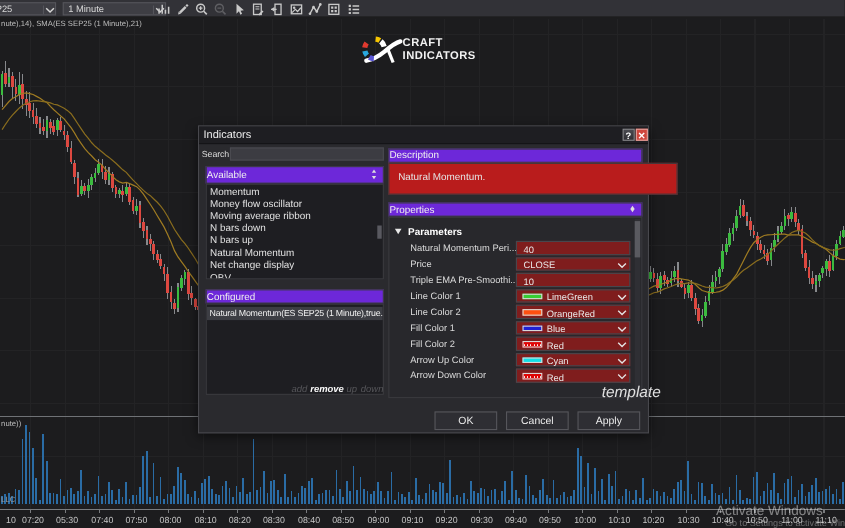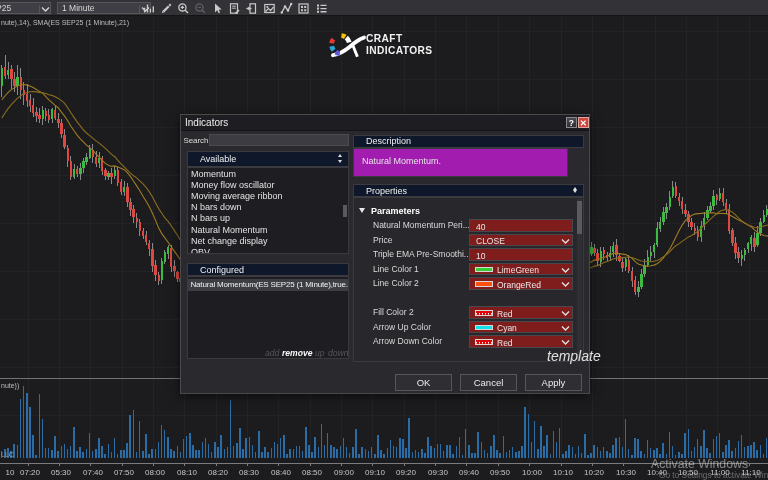--- a/index.html
+++ b/index.html
@@ -19,22 +19,22 @@
 
 #dlg { position:absolute; left:180px; top:114px; width:410px; height:280px;
   background:#2a2a2e; border:1px solid #48484d; box-shadow:0 3px 10px rgba(0,0,0,.55);
   font-size:9px; color:#e4e4e4; }
 #dtitle { position:absolute; left:0; top:0; width:100%; height:16px; background:#1e1e22;
   border-bottom:1px solid #141417; color:#ececec; font-size:10px; line-height:15px; padding-left:4px; }
 #dhelp { position:absolute; left:385px; top:1.5px; width:10.5px; height:11px; background:linear-gradient(#4a4a50,#2e2e33);
   border:1px solid #8a8a8e; color:#fff; font-size:8.5px; font-weight:bold; text-align:center; line-height:10px; }
 #dclose { position:absolute; left:397px; top:1.5px; width:10.5px; height:11px; background:#ce463d;
   border:1px solid #e2a49f; color:#fff; font-size:8.5px; font-weight:bold; text-align:center; line-height:10px; }
-.hdr { position:absolute; background:#0f172a; color:#f0f0f0; font-size:9px;
-  padding-left:12px; border:1px solid #3a3a3f; }
+.hdr { position:absolute; background:#6d28d9; color:#f0f0f0; font-size:9px;
+  padding-left:0; border:1px solid #3a3a3f; }
 .lbox { position:absolute; background:#1e1e22; border:1px solid #3a3a3f; }
 .li { height:11.2px; line-height:11.3px; padding-left:3px; font-size:9px; color:#e2e2e2; }
 .spin { position:absolute; right:1px; top:0; width:13px; height:100%; }
 .spin:before { content:""; position:absolute; left:3.5px; top:2.2px; width:0; height:0;
   border-left:2.6px solid transparent; border-right:2.6px solid transparent;
   border-bottom:3.2px solid #dedede; }
 .spin:after { content:""; position:absolute; left:3.5px; bottom:2.2px; width:0; height:0;
   border-left:2.6px solid transparent; border-right:2.6px solid transparent;
   border-top:3.2px solid #dedede; }
 .prow { position:absolute; left:0; width:225px; height:14.5px; }
@@ -188,21 +188,21 @@
   </div>
   <div class="hdr" style="left:6px;top:148px;width:162px;height:13px;line-height:12px">Configured</div>
   <div class="lbox" style="left:6px;top:161px;width:162px;height:82.5px;overflow:hidden">
     <div style="margin-top:2px;height:11.5px;line-height:11.5px;background:#3d3e44;padding-left:2.5px;font-size:8px;letter-spacing:-.18px;color:#f0f0f0;white-space:nowrap">Natural Momentum(ES SEP25 (1 Minute),true...</div>
   </div>
   <div class="abtn" style="left:84px;top:233px">add</div>
   <div class="abtn" style="left:101px;top:233px;color:#fafafa;font-weight:bold;font-size:8.6px">remove</div>
   <div class="abtn" style="left:134px;top:233px">up</div>
   <div class="abtn" style="left:147px;top:233px">down</div>
   <div class="hdr" style="left:172px;top:20px;width:231px;height:12.5px;line-height:11.5px">Description</div>
-  <div style="position:absolute;left:172px;top:32.5px;width:215px;height:29.5px;background:#a21caf;border:1px solid #3a3a3f">
+  <div style="position:absolute;left:172px;top:32.5px;width:263px;height:29.5px;background:#b91c1c;border:1px solid #3a3a3f">
     <div style="position:absolute;left:8px;top:7px;font-size:9px">Natural Momentum.</div>
   </div>
   <div class="hdr" style="left:172px;top:68.5px;width:231px;height:13px;line-height:12px">Properties<div class="spin"></div></div>
   <div style="position:absolute;left:172px;top:81.5px;width:231px;height:165.5px;background:#28282c;border:1px solid #3a3a3f">
     <div style="position:absolute;left:5px;top:10px;width:0;height:0;border:3.5px solid transparent;border-top:5px solid #e8e8e8"></div>
     <div style="position:absolute;left:17px;top:8.5px;font-weight:bold;font-size:9px;color:#fff">Parameters</div>
     <div class="prow" style="top:20.8px">
           <div class="plab">Natural Momentum Peri...</div>
           <div class="pval">
             <span class="pvt">40</span>
@@ -231,20 +231,30 @@
             <svg style="position:absolute;left:91px;top:3px" width="9" height="7" viewBox="0 0 9 7">
               <path fill="none" stroke="#e4e4e4" stroke-width="1.25" d="M1,1.5l3.5,3.5L8,1.5"></path>
             </svg>
           </div>
         </div>
 <div class="prow" style="top:78.8px">
           <div class="plab">Line Color 2</div>
           <div class="pval">
             <span class="sw" style="background-color:#ff4f10;"></span>
             <span class="pvt">OrangeRed</span>
+            <svg style="position:absolute;left:91px;top:3px" width="9" height="7" viewBox="0 0 9 7">
+              <path fill="none" stroke="#e4e4e4" stroke-width="1.25" d="M1,1.5l3.5,3.5L8,1.5"></path>
+            </svg>
+          </div>
+        </div>
+<div class="prow" style="top:93.3px">
+          <div class="plab">Fill Color 1</div>
+          <div class="pval">
+            <span class="sw" style="background-color:#1f1fd6;"></span>
+            <span class="pvt">Blue</span>
             <svg style="position:absolute;left:91px;top:3px" width="9" height="7" viewBox="0 0 9 7">
               <path fill="none" stroke="#e4e4e4" stroke-width="1.25" d="M1,1.5l3.5,3.5L8,1.5"></path>
             </svg>
           </div>
         </div>
 <div class="prow" style="top:107.8px">
           <div class="plab">Fill Color 2</div>
           <div class="pval">
             <span class="sw" style="background-color:#e00505;background-image:repeating-linear-gradient(90deg,#fff 0 1px,transparent 1px 3px);background-size:100% 1.5px;background-position:0 1.6px;background-repeat:repeat-x;"></span>
             <span class="pvt">Red</span>

